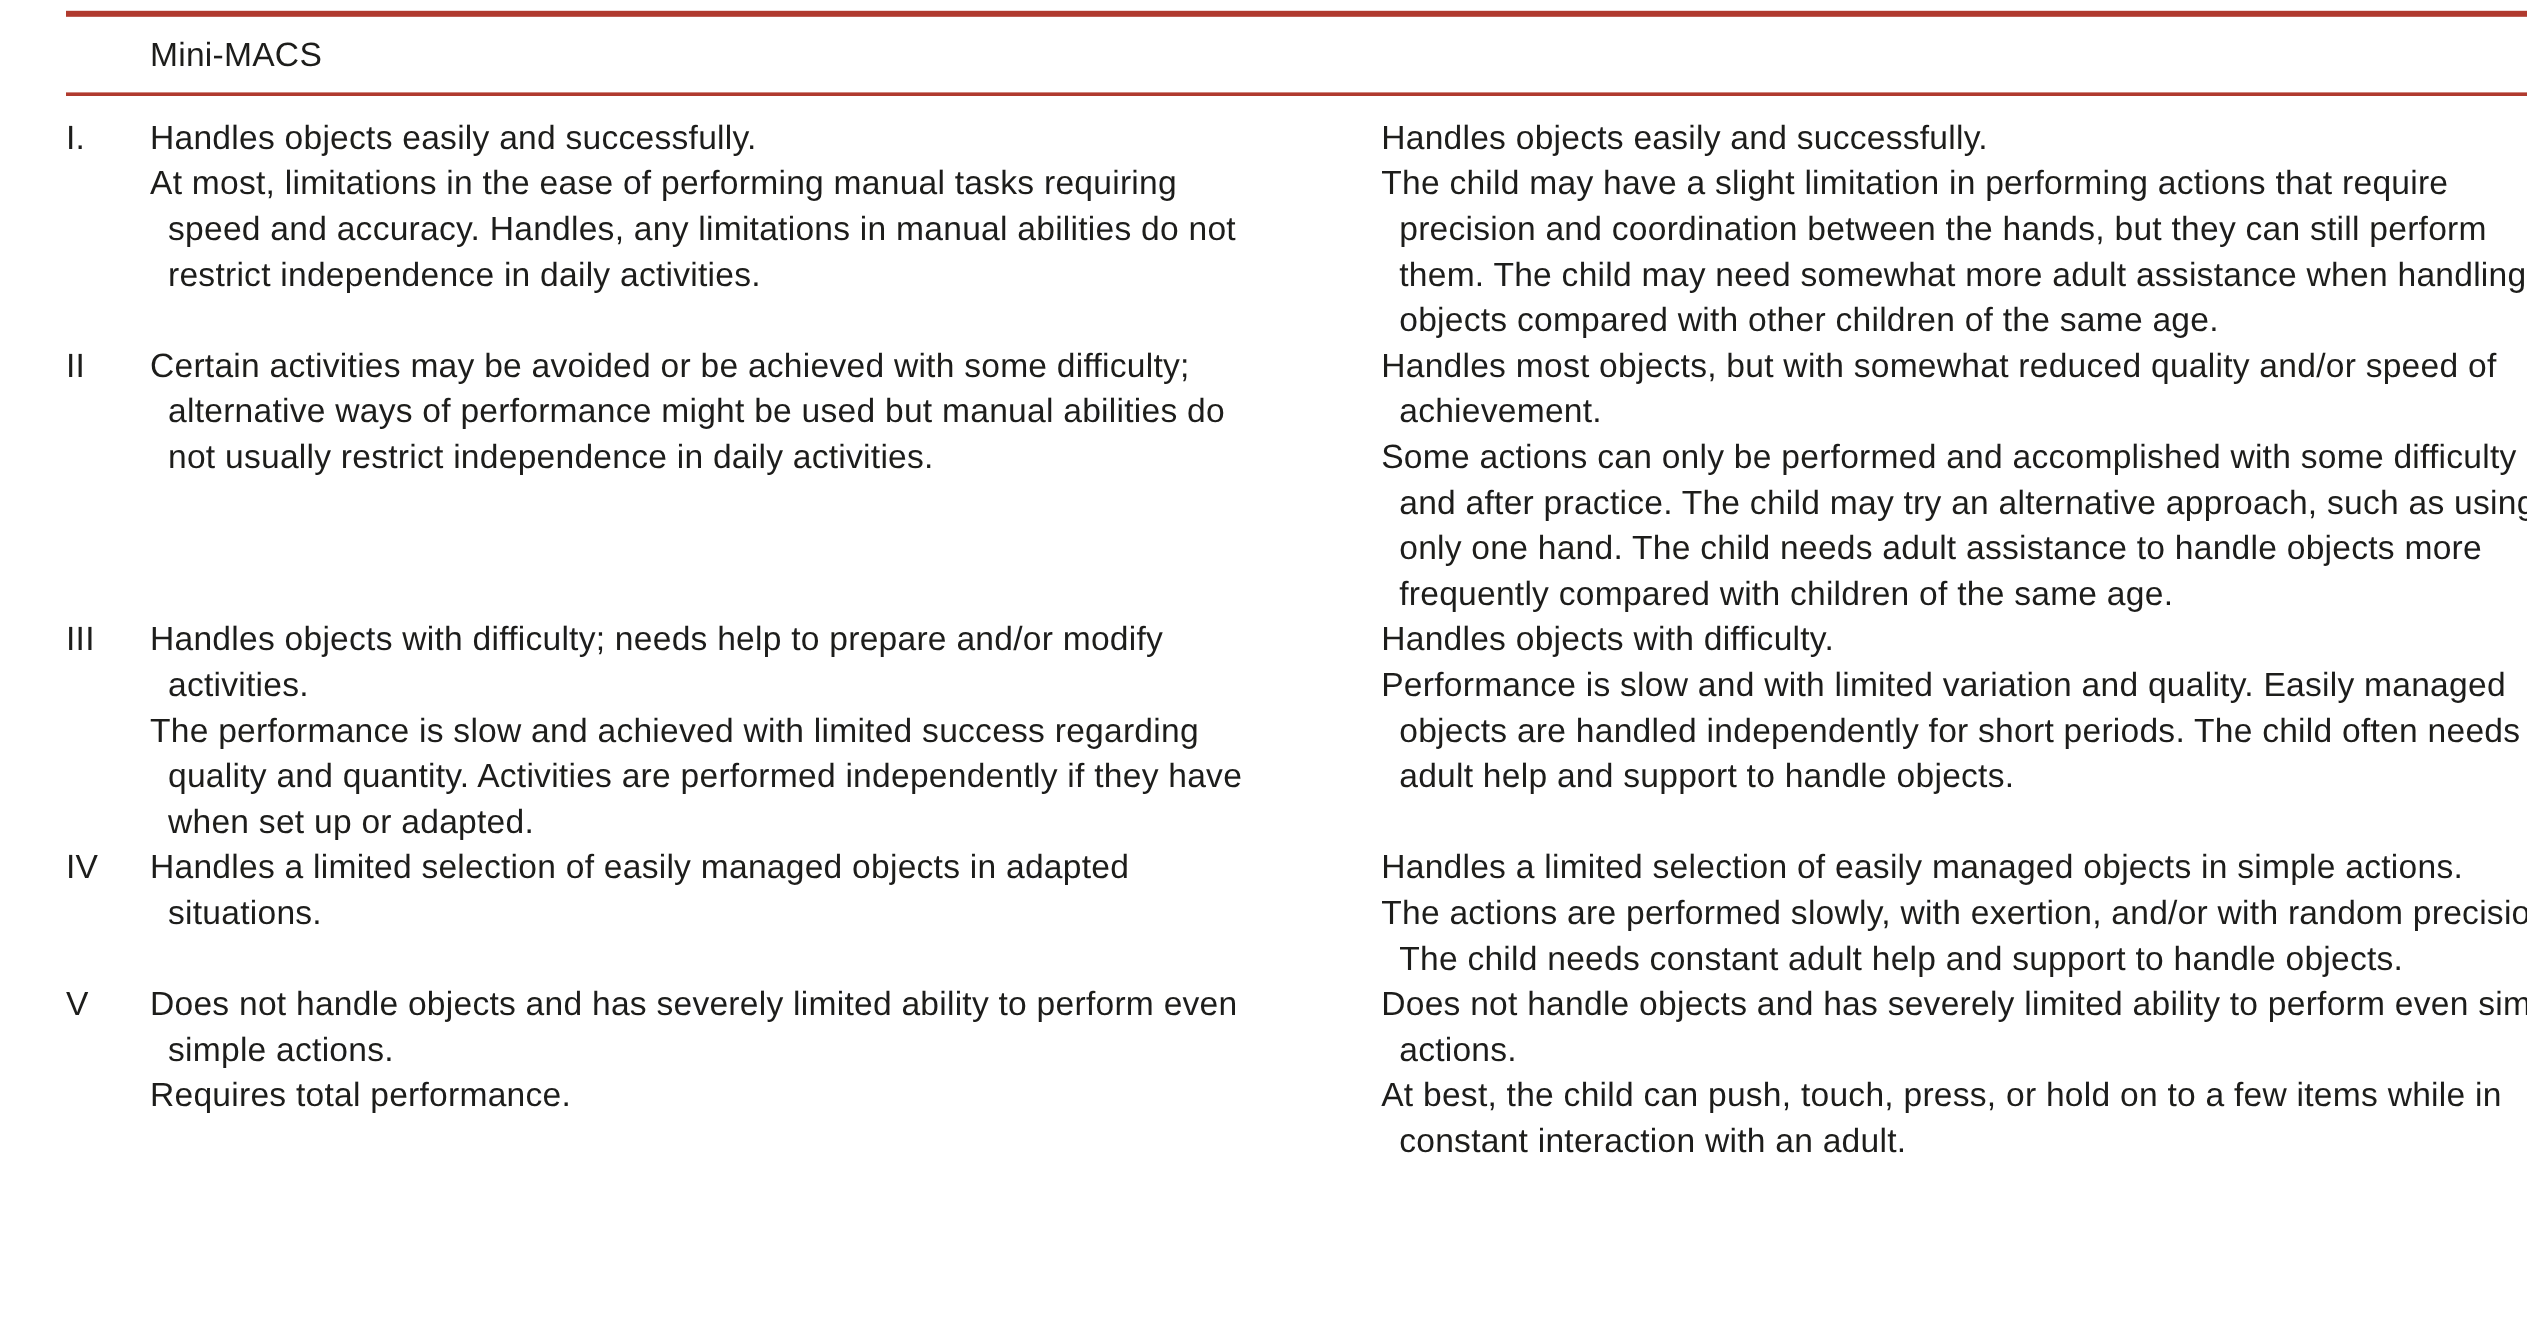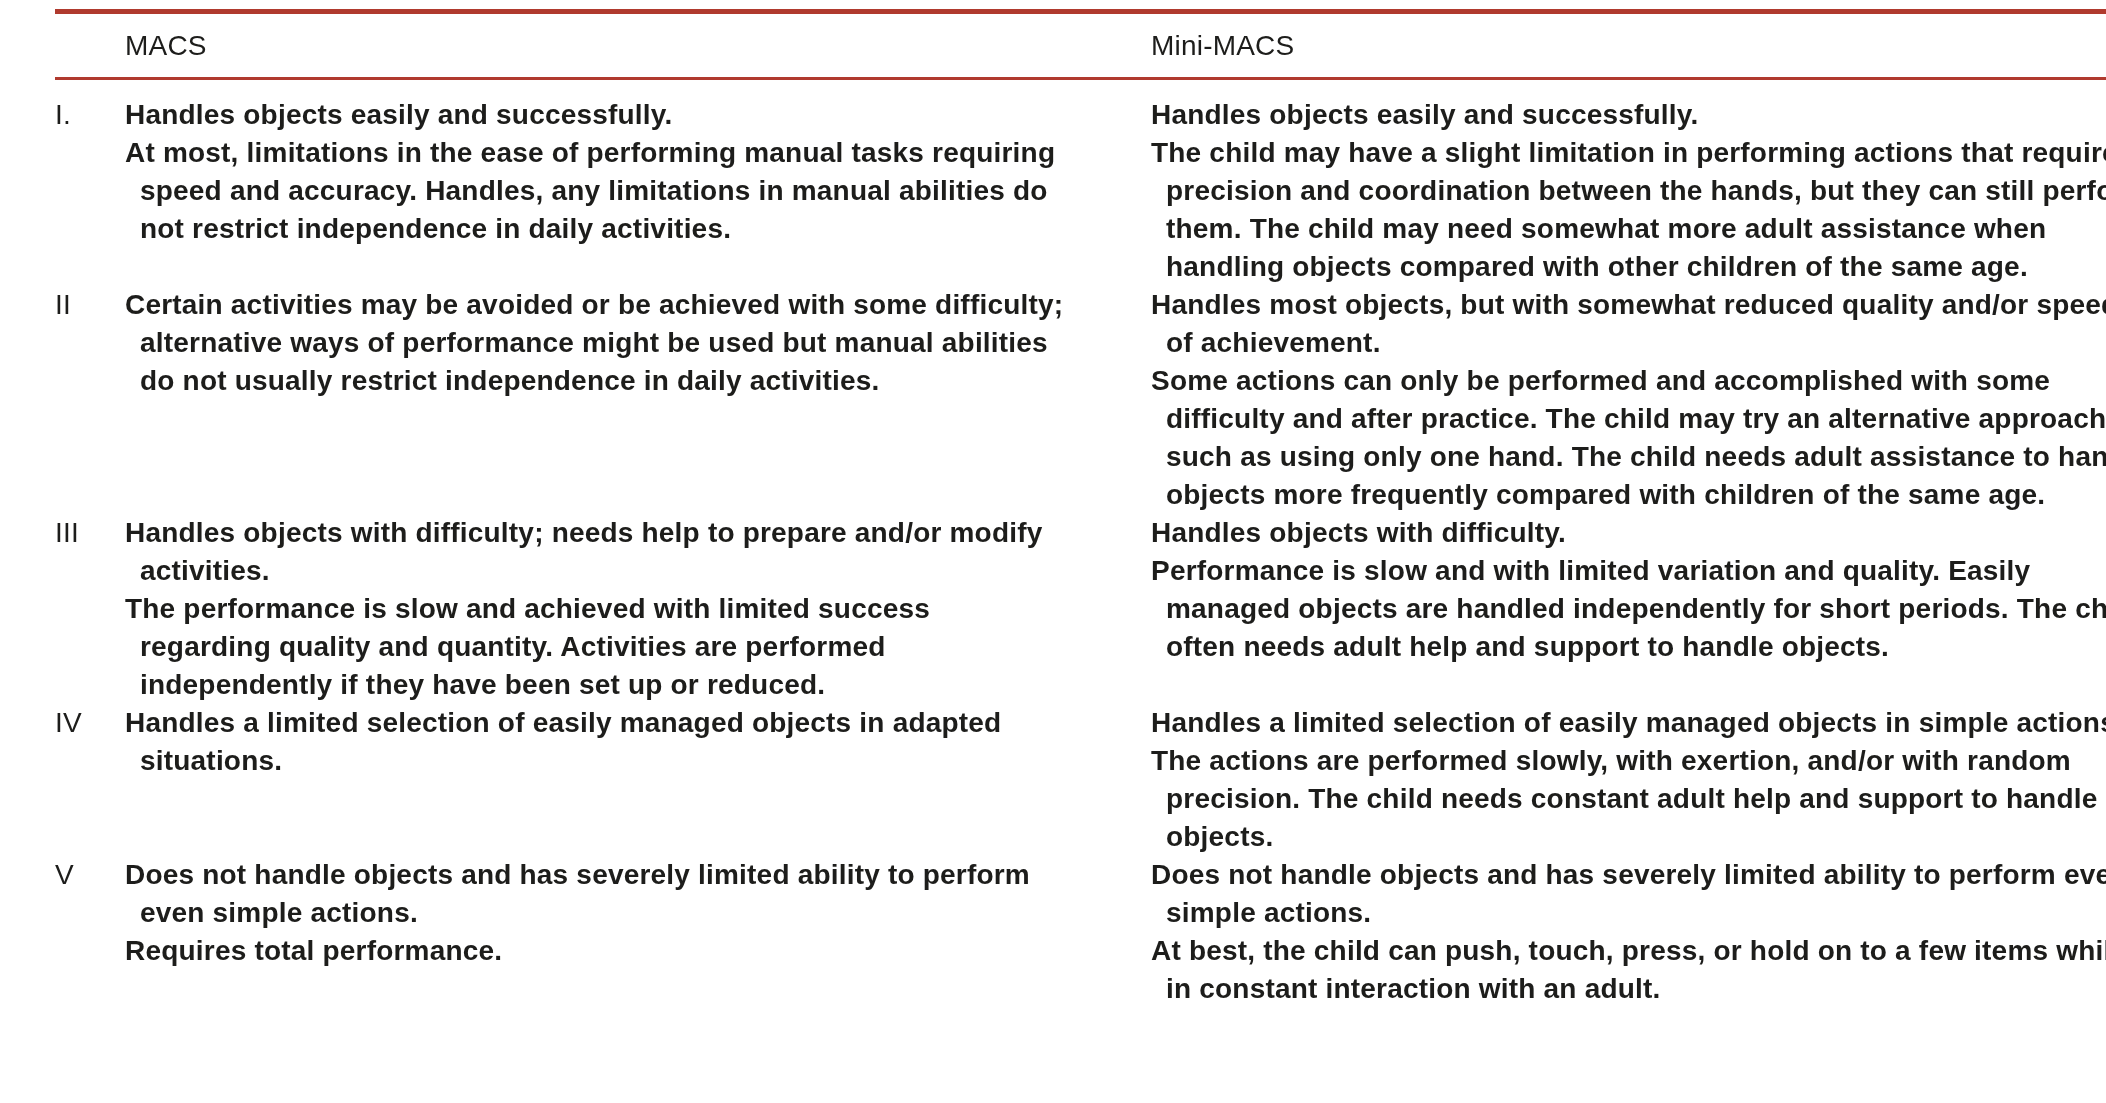--- a/index.html
+++ b/index.html
@@ -48,32 +48,30 @@
   }
   .cell.macs{padding-right:86px;}
   .cell.mini{padding-right:5px;}
   .para{
     margin:0;
     font-size:28px;
     line-height:38px;
     letter-spacing:0.2px;
     padding-left:15px;
     text-indent:-15px; 
-    font-weight:bold;
   }
 </style>
 </head>
 <body style="background: rgb(255, 255, 255);">
 
 <div class="sheet">
   <div class="rule top"></div>
 
   <div class="grid header-row">
     <div class="cell"></div>
-    <div class="cell">MACS</div>
     <div class="cell">Mini-MACS</div>
   </div>
 
   <div class="rule header"></div>
 
   <div class="tbody">
   <div class="grid row">
     <div class="cell numeral">I.</div>
     <div class="cell macs">
       <p class="para">Handles objects easily and successfully.</p>
@@ -93,21 +91,21 @@
     <div class="cell mini">
       <p class="para">Handles most objects, but with somewhat reduced quality and/or speed of achievement.</p>
       <p class="para">Some actions can only be performed and accomplished with some difficulty and after practice. The child may try an alternative approach, such as using only one hand. The child needs adult assistance to handle objects more frequently compared with children of the same age.</p>
     </div>
   </div>
 
   <div class="grid row">
     <div class="cell numeral">III</div>
     <div class="cell macs">
       <p class="para">Handles objects with difficulty; needs help to prepare and/or modify activities.</p>
-      <p class="para">The performance is slow and achieved with limited success regarding quality and quantity. Activities are performed independently if they have been set up or reduced.</p>
+      <p class="para">The performance is slow and achieved with limited success regarding quality and quantity. Activities are performed independently if they have when set up or adapted.</p>
     </div>
     <div class="cell mini">
       <p class="para">Handles objects with difficulty.</p>
       <p class="para">Performance is slow and with limited variation and quality. Easily managed objects are handled independently for short periods. The child often needs adult help and support to handle objects.</p>
     </div>
   </div>
 
   <div class="grid row">
     <div class="cell numeral">IV</div>
     <div class="cell macs">

